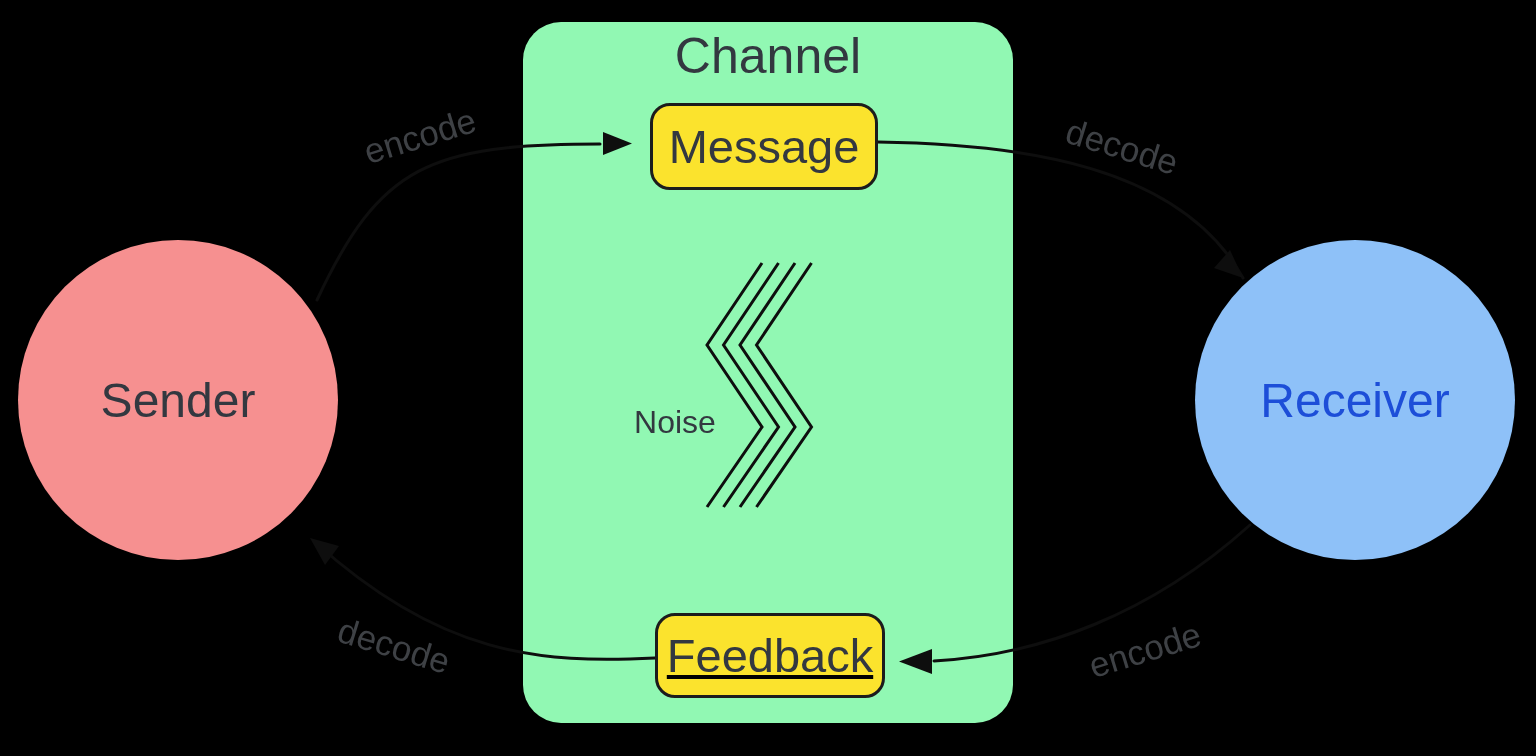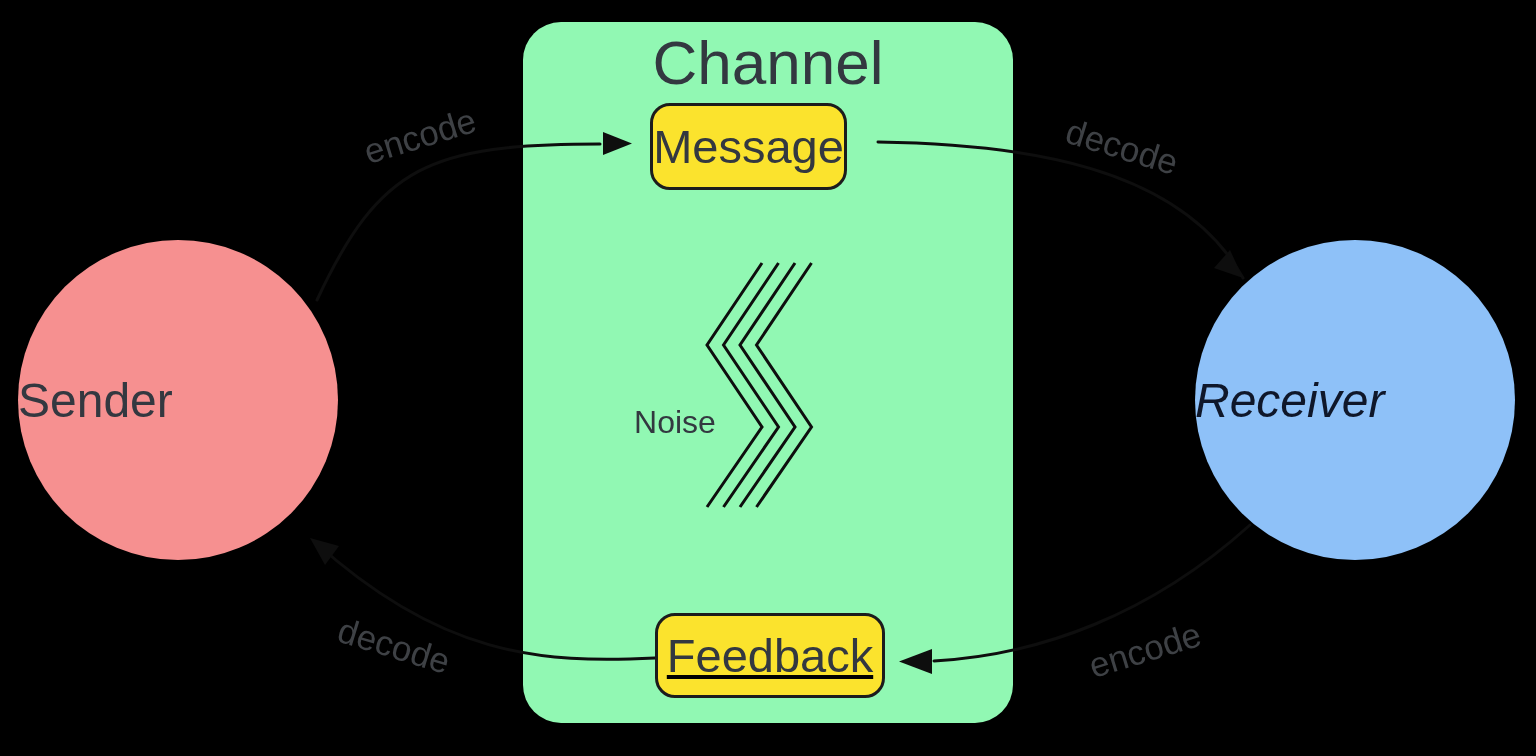--- a/index.html
+++ b/index.html
@@ -1,28 +1,28 @@
 <!DOCTYPE html>
 <html><head>
 <meta charset="utf-8">
 <style>
   html,body{margin:0;padding:0;background:#000;}
   .canvas{position:relative;width:1536px;height:756px;overflow:hidden;
           font-family:"Liberation Sans","DejaVu Sans",sans-serif;}
   .abs{position:absolute;}
   .channel{left:523px;top:22px;width:490px;height:701px;border-radius:38px;}
   .channel-title{left:523px;top:26px;width:490px;text-align:center;
-                 font-size:62px;line-height:1.2;}
+                 font-size:50px;line-height:1.2;}
   .node-box{display:flex;align-items:center;justify-content:center;
             border-radius:20px;border-style:solid;border-width:3.5px;
             font-size:47px;box-sizing:border-box;}
-  .message-box{left:650px;top:103px;width:197px;height:87px;}
+  .message-box{left:650px;top:103px;width:228px;height:87px;}
   .feedback-box{left:655px;top:613px;width:230px;height:85px;}
   .circle{width:320px;height:320px;border-radius:50%;display:flex;
-          align-items:center;justify-content:flex-start;font-size:48px;}
+          align-items:center;justify-content:center;font-size:48px;}
   .sender-circle{left:18px;top:240px;}
   .receiver-circle{left:1195px;top:240px;}
   .edges-layer{left:0;top:0;}
   .edge{fill:none;stroke-width:3px;stroke-linecap:round;}
   .zig{fill:none;stroke-width:3px;stroke-linecap:butt;stroke-linejoin:miter;}
   .edge-label{font-size:35px;transform-origin:center;white-space:nowrap;}
   .lbl-tl{left:420px;top:136px;transform:translate(-50%,-50%) rotate(-17deg);}
   .lbl-tr{left:1122px;top:147px;transform:translate(-50%,-50%) rotate(17deg);}
   .lbl-bl{left:394px;top:646px;transform:translate(-50%,-50%) rotate(17deg);}
   .lbl-br{left:1145px;top:650px;transform:translate(-50%,-50%) rotate(-17deg);}
@@ -63,21 +63,21 @@
     <span style="color: rgb(51, 56, 64);">Feedback</span>
   </div>
 
   <div class="abs noise-label z3" style="color: rgb(51, 56, 64);">Noise</div>
 
   <div class="abs circle sender-circle z3" style="background-color: rgb(246, 144, 144);">
     <span style="color: rgb(51, 56, 64);">Sender</span>
   </div>
 
   <div class="abs circle receiver-circle z3" style="background-color: rgb(142, 193, 248);">
-    <span style="color: #0f172a; font-style: italic;">Receiver</span>
+    <span style="color: #1d4ed8;">Receiver</span>
   </div>
 
   <div class="abs edge-label lbl-tl z3" style="color: rgb(62, 65, 69);">encode</div>
   <div class="abs edge-label lbl-tr z3" style="color: rgb(62, 65, 69);">decode</div>
   <div class="abs edge-label lbl-br z3" style="color: rgb(62, 65, 69);">encode</div>
   <div class="abs edge-label lbl-bl z3" style="color: rgb(62, 65, 69);">decode</div>
 
 </div>
 
 </body></html>

